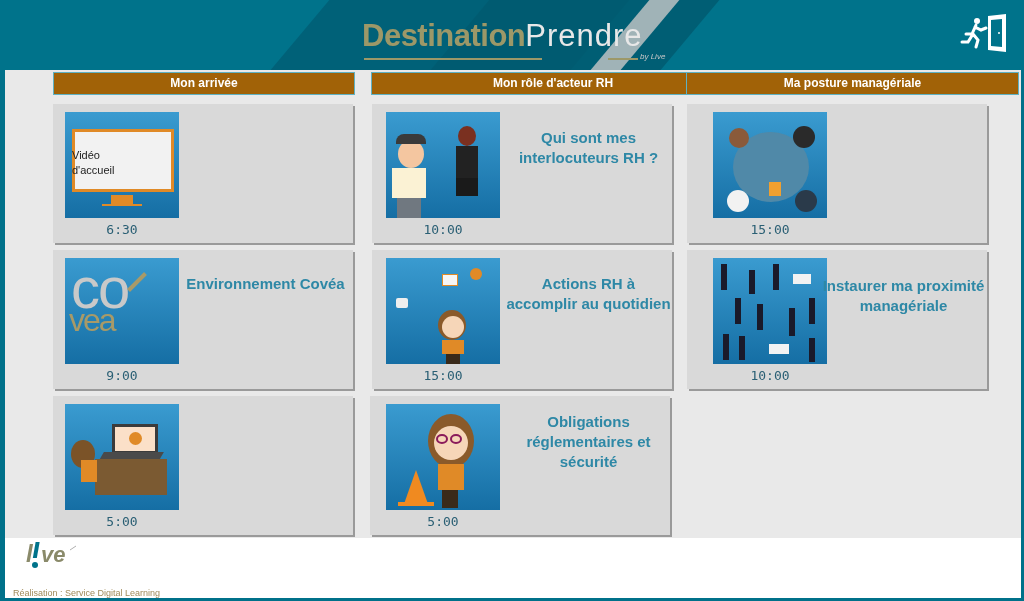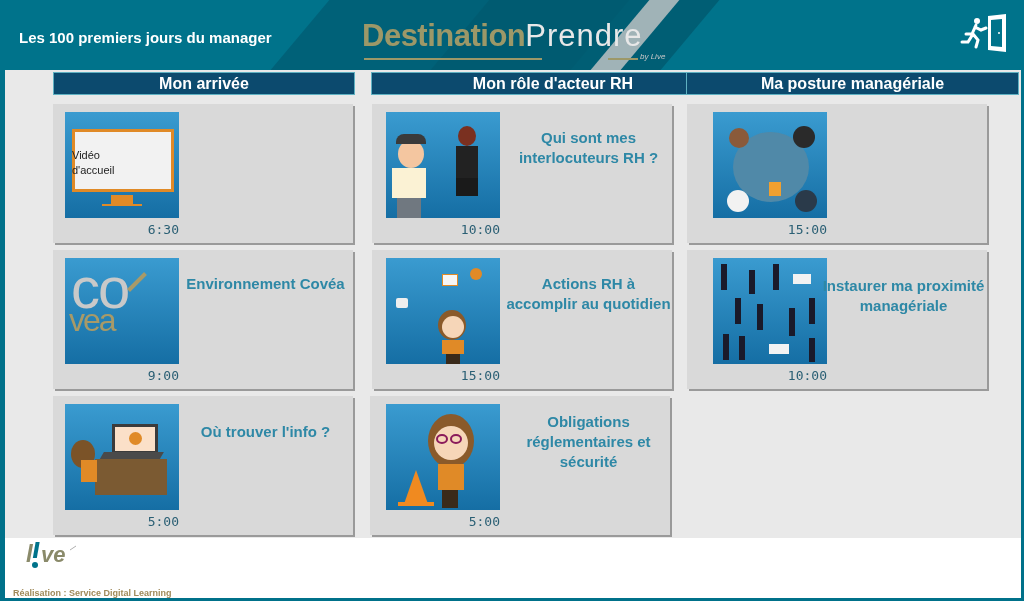--- a/index.html
+++ b/index.html
@@ -11,38 +11,37 @@
   .header .stripe3{position:absolute;left:620px;top:-10px;width:30px;height:90px;background:#c8c8c8;transform:skewX(-40deg);opacity:.8}
   .header-title{position:absolute;left:19px;top:29px;color:#fff;font-weight:bold;font-size:15px}
   .logo{position:absolute;left:362px;top:18px;height:44px;display:flex;align-items:baseline}
   .logo-dest{color:#9c9868;font-weight:bold;font-size:31px;letter-spacing:-0.5px}
   .logo-man{color:#e8e8e8;font-size:31px;letter-spacing:1px}
   .logo-line{position:absolute;left:364px;top:58px;width:178px;height:2px;background:#9c9868}
   .logo-line2{position:absolute;left:608px;top:58px;width:30px;height:2px;background:#9c9868}
   .logo-by{position:absolute;left:640px;top:52px;color:#c8c8c8;font-style:italic;font-size:8px}
   .exit-btn{position:absolute;left:958px;top:12px;width:60px;height:44px;cursor:pointer}
   .main{position:absolute;left:5px;top:70px;width:1016px;height:468px;background:#e9e9e9}
-  .col-head{position:absolute;top:72px;height:23px;background:#0c4a6e;border:1px solid #5fb1c2;color:#fff;font-weight:bold;font-size:16px;text-align:center;line-height:21px}
+  .col-head{position:absolute;top:72px;height:23px;background:#a16207;border:1px solid #5fb1c2;color:#fff;font-weight:bold;font-size:12px;text-align:center;line-height:21px}
   .card{position:absolute;background:#d9d9d9;width:300px;height:139px;box-shadow:2px 2px 0 #9a9a9a;cursor:pointer}
   .card .thumb{position:absolute;left:12px;top:8px;width:114px;height:106px;background:linear-gradient(#3a9bd0,#156ea4);overflow:hidden}
-  .card .dur{position:absolute;left:12px;top:118px;width:114px;text-align:right;font-family:"DejaVu Sans Mono",monospace;font-size:13px;color:#2a5f74}
+  .card .dur{position:absolute;left:12px;top:118px;width:114px;text-align:center;font-family:"DejaVu Sans Mono",monospace;font-size:13px;color:#2a5f74}
   .card .title{position:absolute;left:130px;top:24px;width:165px;text-align:center;color:#2e88a6;font-weight:bold;font-size:15px;line-height:20px}
   .footer-logo{position:absolute;left:26px;top:540px;width:60px;height:34px}
-  .footer-text{position:absolute;left:13px;top:588px;color:#a08a5a;font-size:9px;font-weight:bold}
+  .footer-text{position:absolute;left:13px;top:588px;color:#a08a5a;font-size:9px;font-weight:normal}
 </style>
 </head>
 <body>
 
 <div class="frame"></div>
 
 <div class="header">
   <div class="stripe1"></div>
     <div class="stripe2"></div>
     <div class="stripe3"></div>
-  <div class="header-title">Les 100 premiers jours du manager</div>
   <div class="logo">
     <span class="logo-dest">Destination</span>
       <span class="logo-man">Prendre</span>
   </div>
   <div class="logo-line"></div>
     <div class="logo-line2"></div>
   <div class="logo-by">by Live</div>
   <div class="exit-btn">
     <svg width="60" height="44" viewBox="0 0 60 44">
       <path d="M30 4 L48 2 L48 40 L30 38 Z" fill="#fff"></path>
@@ -82,21 +81,20 @@
 
 <div class="card" style="left:53px;top:396px">
   <div class="thumb">
     <div style="position:absolute;left:47px;top:20px;width:46px;height:30px;background:#fbe0c8;border:3px solid #3b3b3b"></div>
     <div style="position:absolute;left:64px;top:28px;width:13px;height:13px;border-radius:50%;background:#e08a27"></div>
     <div style="position:absolute;left:36px;top:48px;width:60px;height:10px;background:#4a4a4a;transform:skewX(-30deg)"></div>
     <div style="position:absolute;left:30px;top:55px;width:72px;height:36px;background:#7b5a32"></div>
     <div style="position:absolute;left:6px;top:36px;width:24px;height:28px;border-radius:50%;background:#7b5328"></div>
     <div style="position:absolute;left:16px;top:56px;width:16px;height:22px;background:#e08a27"></div>
   </div>
-  <div class="title" style="top:26px">Où trouver l'info ?</div>
   <div class="dur">5:00</div>
 </div>
 
 <div class="card" style="left:372px;top:104px">
   <div class="thumb" style="left:14px">
     <div style="position:absolute;left:12px;top:28px;width:26px;height:28px;border-radius:50%;background:#f4c6a0"></div>
     <div style="position:absolute;left:10px;top:22px;width:30px;height:10px;background:#3a3a3a;border-radius:8px 8px 0 0"></div>
     <div style="position:absolute;left:6px;top:56px;width:34px;height:30px;background:#fbf2d4"></div>
     <div style="position:absolute;left:11px;top:86px;width:24px;height:20px;background:#707880"></div>
     <div style="position:absolute;left:72px;top:14px;width:18px;height:20px;border-radius:50%;background:#7a3020"></div>

